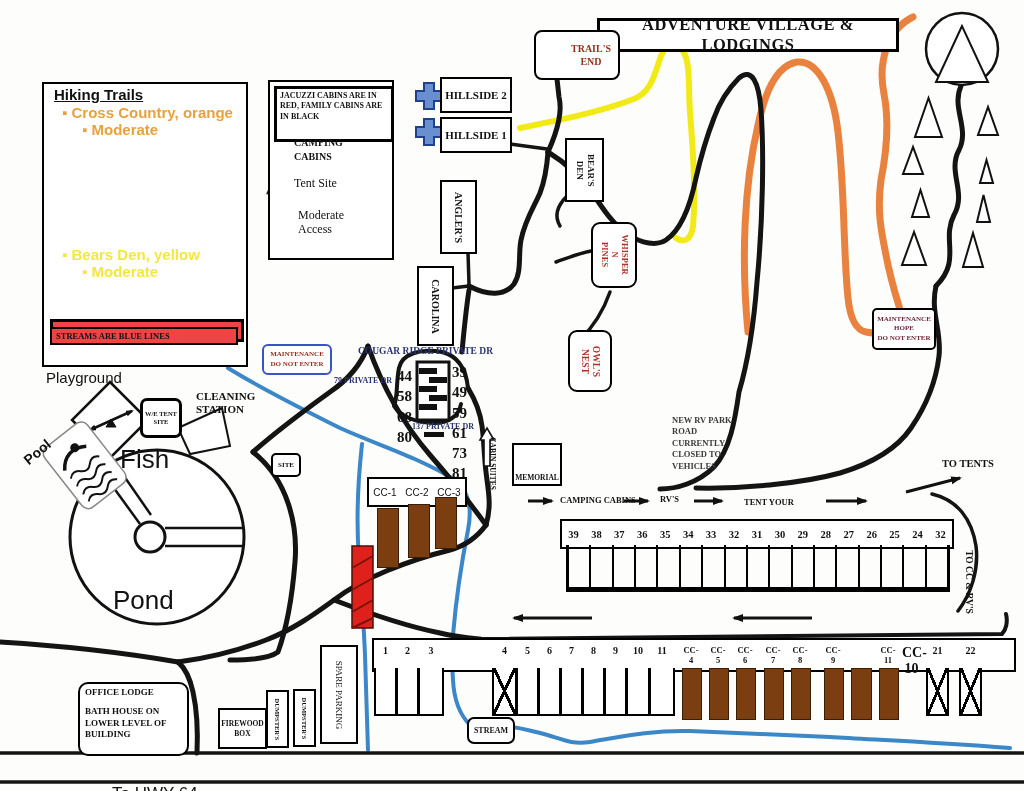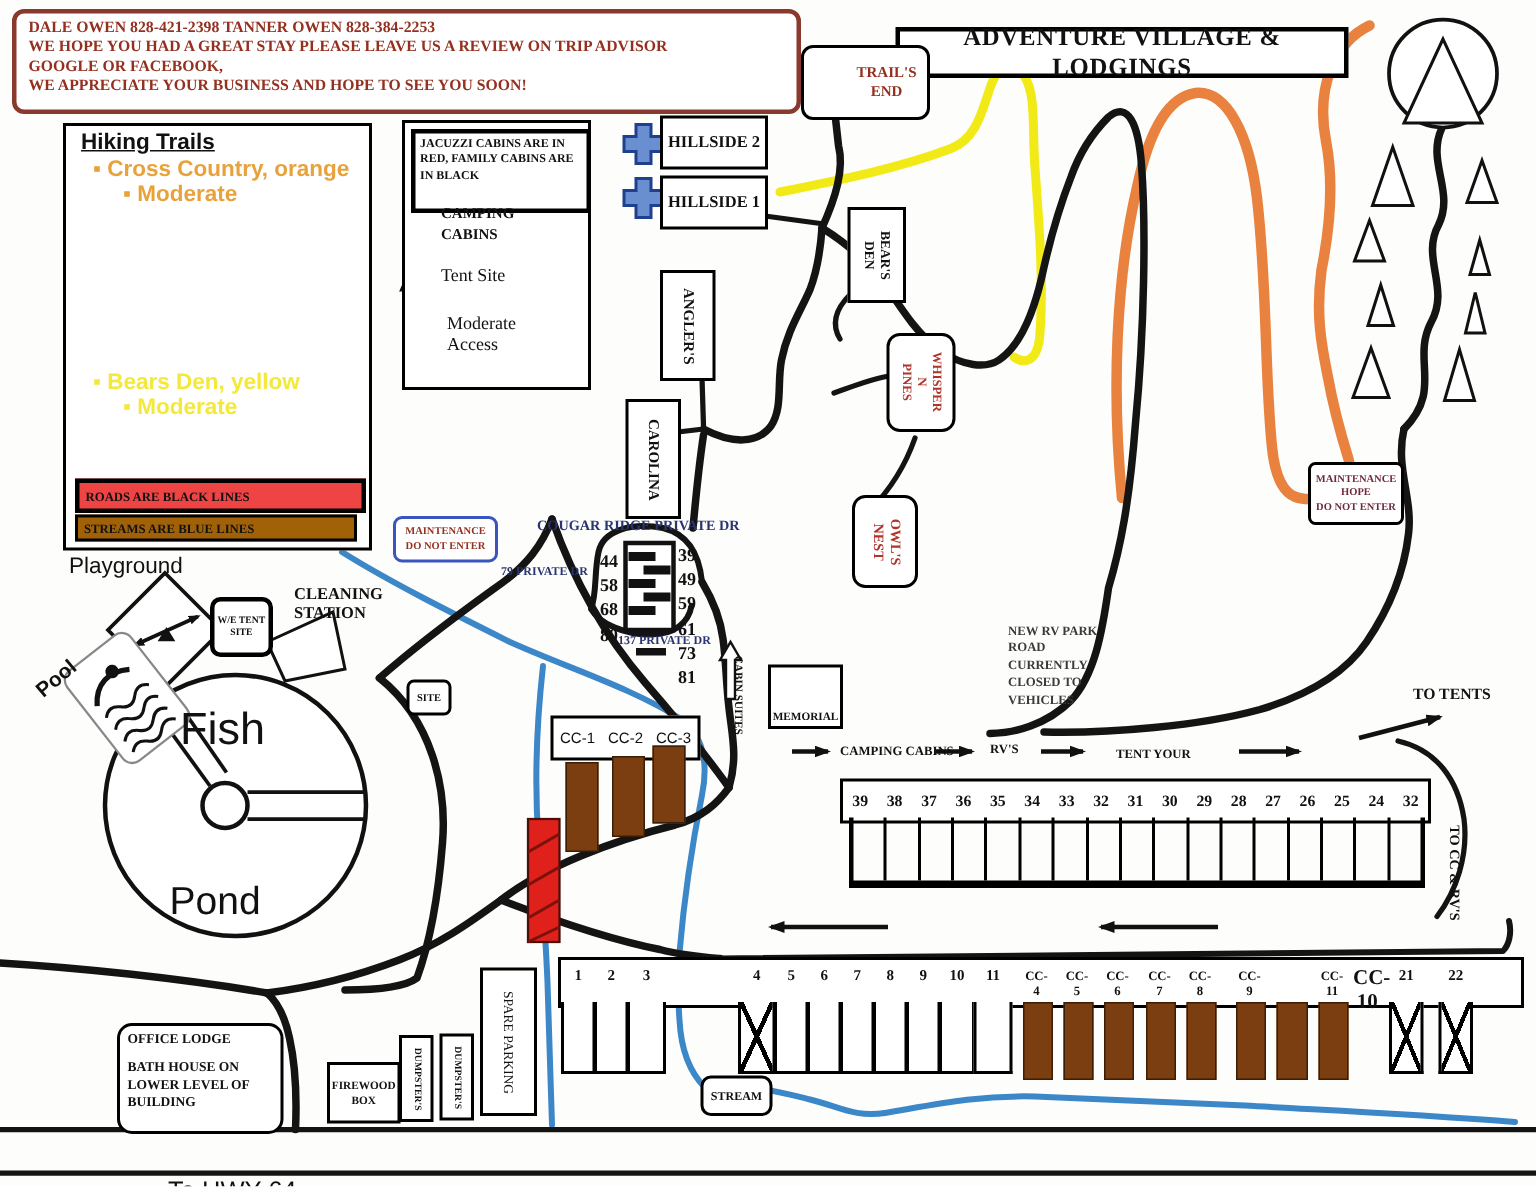--- a/index.html
+++ b/index.html
@@ -19,21 +19,21 @@
          font-size:16.5px;font-weight:bold;letter-spacing:.5px;}
   #trails-end{left:534px;top:30px;width:54px;height:46px;border:2.5px solid #000;border-radius:8px;
               background:#fff;font-size:10px;font-weight:bold;color:#94301f;line-height:1.3;padding-left:28px;}
   
   #hiking{left:42px;top:82px;width:202px;height:281px;border:2px solid #000;background:#fff;}
   #hiking-title{left:54px;top:86px;font-size:15px;font-weight:bold;text-decoration:underline;}
   .trail-name{font-size:15px;font-weight:bold;}
   .trail-sub{font-size:15px;font-weight:bold;}
   #roads-bar{left:50px;top:319px;width:184px;height:17px;border:3px solid #000;background:#ef4444;
              font-size:8.5px;font-weight:bold;justify-content:flex-start;padding-left:4px;}
-  #streams-bar{left:50px;top:343px;width:180px;height:14px;border:2px solid #000;background:#a16207;
+  #streams-bar{left:50px;top:327px;width:180px;height:14px;border:2px solid #000;background:#ef4444;
                font-size:8.5px;font-weight:bold;justify-content:flex-start;padding-left:4px;}
   
   #keybox{left:268px;top:80px;width:122px;height:176px;border:2px solid #000;background:#fff;}
   #jacuzzi-note{left:274px;top:86px;width:108px;height:46px;border:3px solid #000;background:#fff;
                 font-size:8px;font-weight:bold;text-align:left;padding:2px 3px;line-height:1.3;}
   .key-label{font-size:10px;font-weight:bold;}
   .key-label2{font-size:12px;}
   
   .siteb{border:2px solid #000;background:#fff;font-weight:bold;}
   #hillside2{left:440px;top:77px;width:68px;height:32px;font-size:11px;}
@@ -52,29 +52,29 @@
   #cabin-suites{left:486px;top:433px;width:12px;height:60px;font-size:7.5px;font-weight:bold;}
   #stream-lbl{left:467px;top:717px;width:44px;height:23px;border:2.5px solid #000;border-radius:7px;background:#fff;
               font-size:8px;font-weight:bold;}
   #site-lbl{left:271px;top:453px;width:26px;height:20px;border:2px solid #000;border-radius:5px;background:#fff;font-size:7px;font-weight:bold;}
   #wetent{left:140px;top:398px;width:36px;height:34px;border:3px solid #000;border-radius:7px;background:#fff;
           font-size:6.5px;font-weight:bold;line-height:1.3;}
   
   #playground-lbl{left:46px;top:369px;font-size:15px;}
   #cleaning-lbl{left:196px;top:390px;font-size:11px;font-weight:bold;width:70px;line-height:1.2;}
   #pool-lbl{left:22px;top:444px;font-size:14px;font-weight:bold;transform:rotate(-40deg);}
-  #fish-lbl{left:120px;top:470px;font-size:30px;}
+  #fish-lbl{left:120px;top:444px;font-size:26px;}
   #pond-lbl{left:113px;top:585px;font-size:26px;}
   #newrv{left:672px;top:415px;font-size:8.5px;color:#3a3a3a;line-height:1.35;font-weight:bold;}
   #totents{left:942px;top:458px;font-size:10.5px;font-weight:bold;}
   #toccrv{left:962px;top:540px;width:14px;height:84px;font-size:9.5px;font-weight:bold;}
   #cougar-lbl{left:358px;top:346px;font-size:9.5px;font-weight:bold;}
   #p79-lbl{left:334px;top:376px;font-size:8px;font-weight:bold;}
   #p137-lbl{left:412px;top:422px;font-size:8px;font-weight:bold;}
-  .drv-num{font-size:12px;font-weight:bold;line-height:1.35;text-align:right;}
+  .drv-num{font-size:15px;font-weight:bold;line-height:1.35;text-align:right;}
   #flow-camping{left:560px;top:495px;font-size:8.5px;font-weight:bold;}
   #flow-rvs{left:660px;top:494px;font-size:8.5px;font-weight:bold;}
   #flow-tents{left:744px;top:497px;font-size:8.5px;font-weight:bold;}
   
   #upper-box{left:560px;top:519px;width:390px;height:26px;border:2px solid #000;background:#fff;display:flex;}
   #upper-box span{flex:1;text-align:center;font-size:10.5px;font-weight:bold;align-self:center;}
   #upper-cells{left:566px;top:545px;width:378px;height:42px;display:flex;border-left:3px solid #000;border-right:3px solid #000;border-bottom:5px solid #000;}
   #upper-cells div{flex:1;border-right:2px solid #000;}
   #upper-cells div:last-child{border-right:none;}
   #lower-box{left:372px;top:638px;width:640px;height:30px;border:2px solid #000;background:#fff;}
@@ -237,26 +237,20 @@
     <path d="M272,212 h7 v-7 h9 v7 h7 v9 h-7 v7 h-9 v-7 h-7 z"></path>
   </g>
 
   <g>
     <rect x="271" y="128" width="16" height="36" fill="#7a3e10" stroke="#3c1d05"></rect>
     <rect x="287" y="141" width="4" height="10" fill="#111"></rect>
     <polygon points="279,168 268,193 290,193" fill="#fff" stroke="#111" stroke-width="2.5"></polygon>
   </g>
 </svg>
 
-<div id="header" class="abs">
-  <div>DALE OWEN 828-421-2398  TANNER OWEN 828-384-2253</div>
-  <div>WE HOPE YOU HAD A GREAT STAY PLEASE LEAVE US A REVIEW ON TRIP ADVISOR</div>
-  <div>GOOGLE OR FACEBOOK,</div>
-  <div>WE APPRECIATE YOUR BUSINESS AND HOPE TO SEE YOU SOON!</div>
-</div>
 
 <div id="title" class="abs ctr serifb">ADVENTURE VILLAGE &amp; LODGINGS</div>
 
 <div id="trails-end" class="abs ctr">
   <div>
     <div>TRAIL'S</div>
     <div>END</div>
   </div>
 </div>
 

